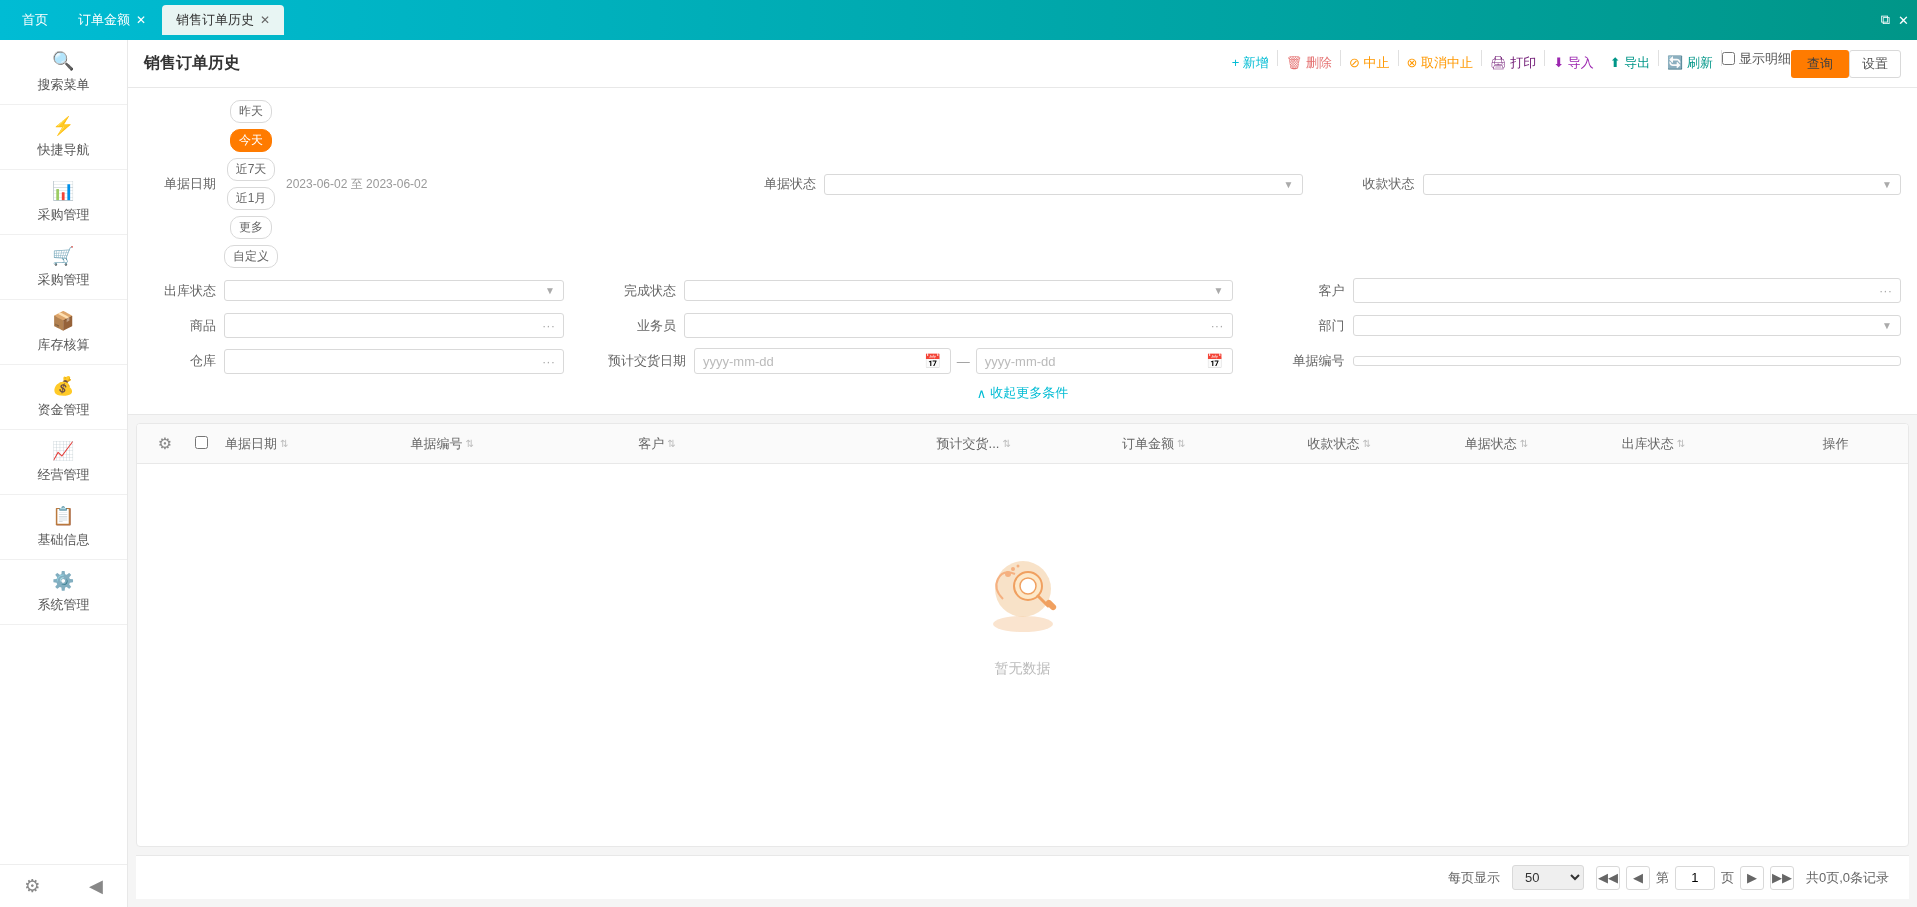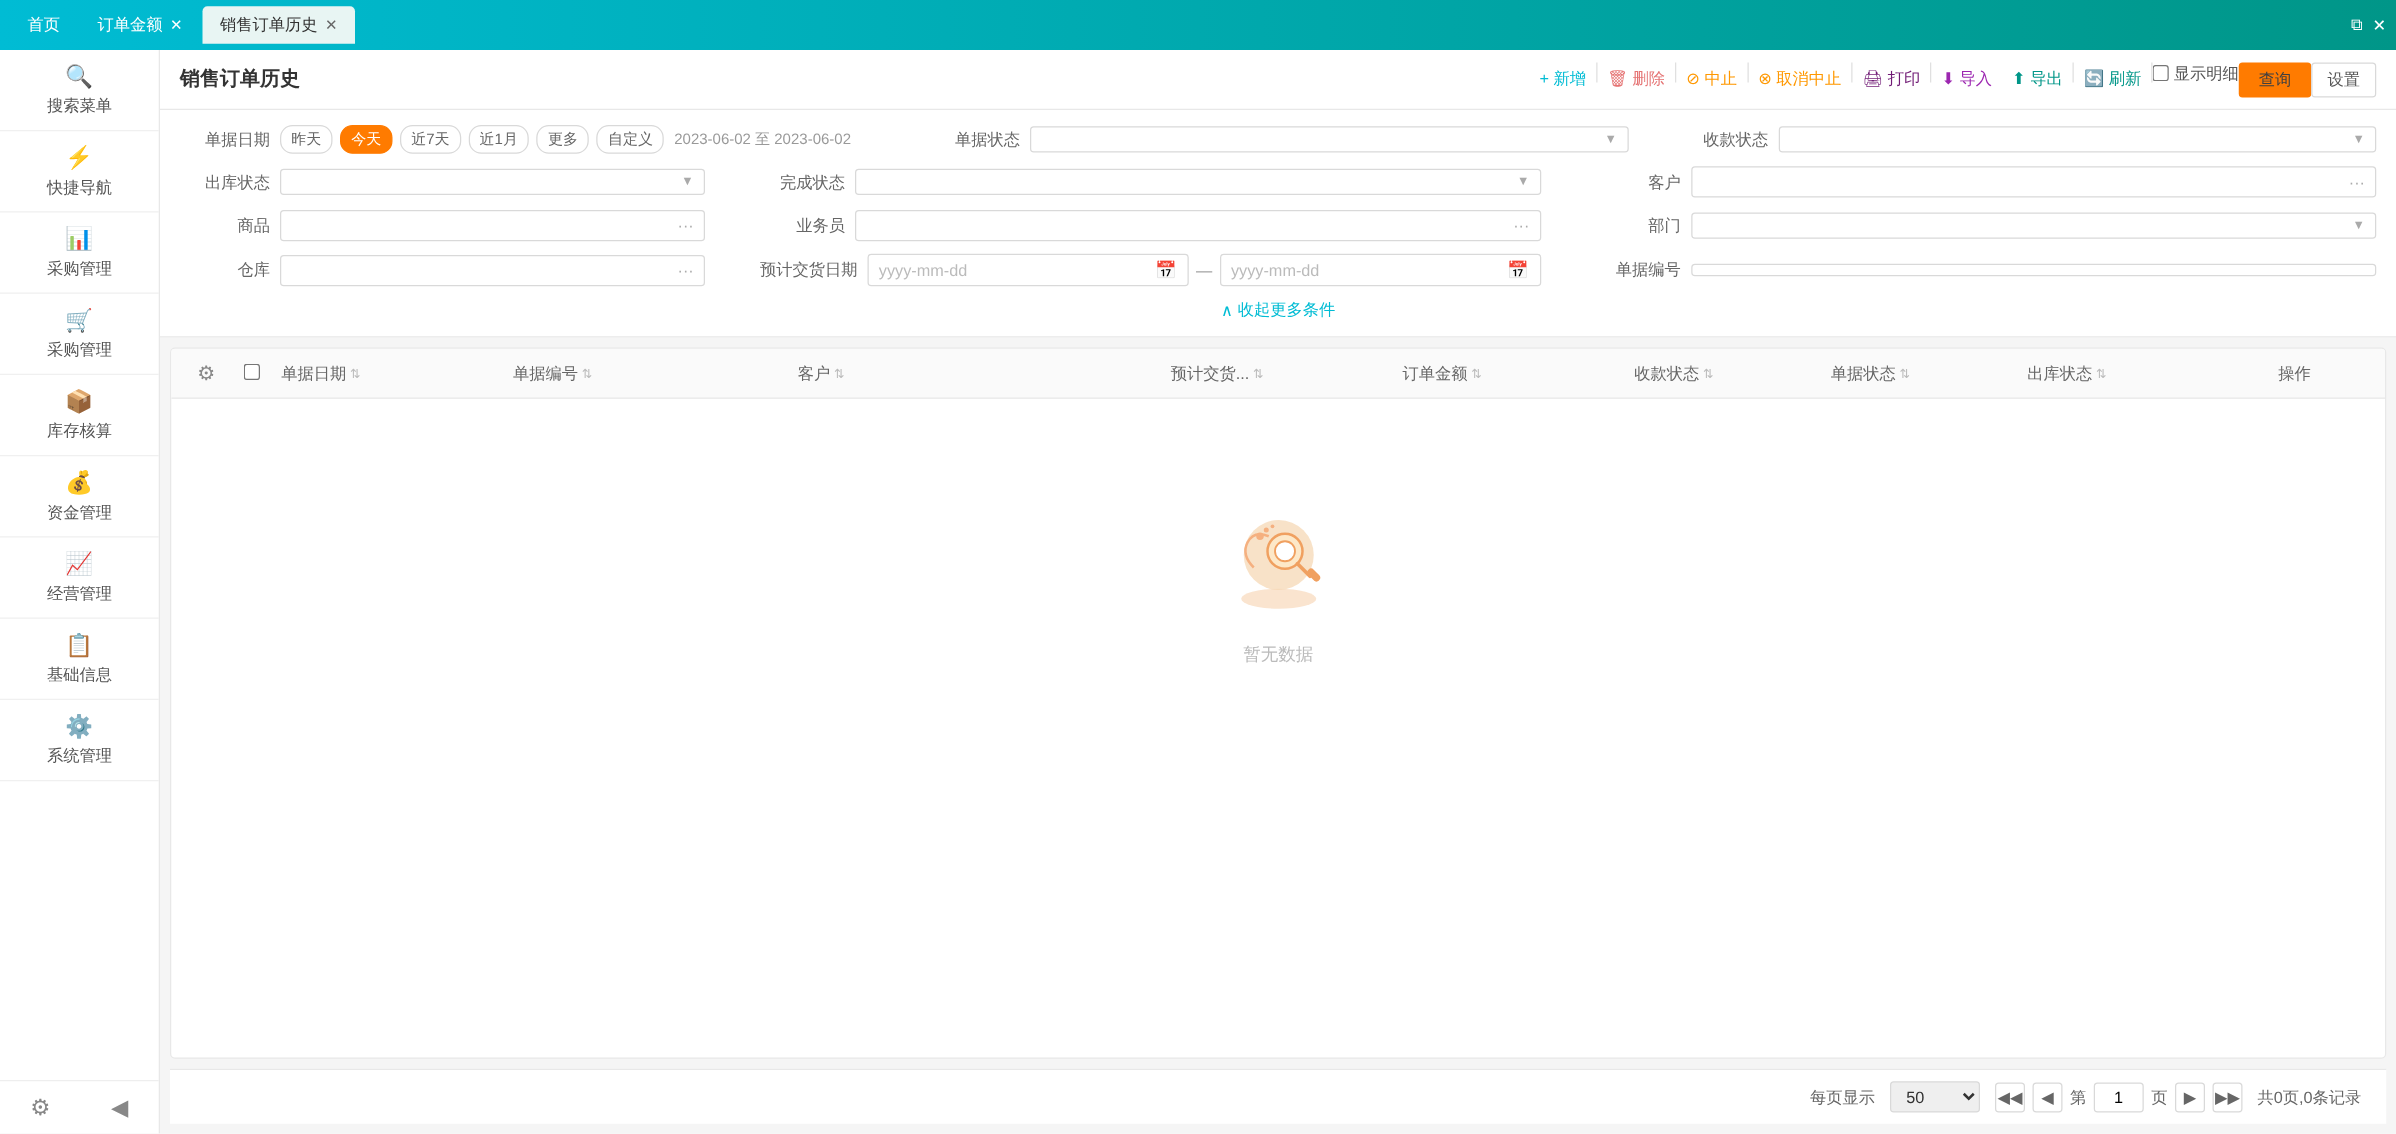--- a/index.html
+++ b/index.html
@@ -184,20 +184,21 @@
     .filter-control {
       display: flex;
       align-items: center;
       flex: 1;
       max-width: 480px;
     }
     .date-quick-btns {
       display: flex;
       align-items: center;
       gap: 6px;
+      flex-direction: column;
     }
     .date-btn {
       padding: 2px 8px;
       border-radius: 10px;
       cursor: pointer;
       font-size: 12px;
       color: #666;
       border: 1px solid #d9d9d9;
       background: #fff;
     }

